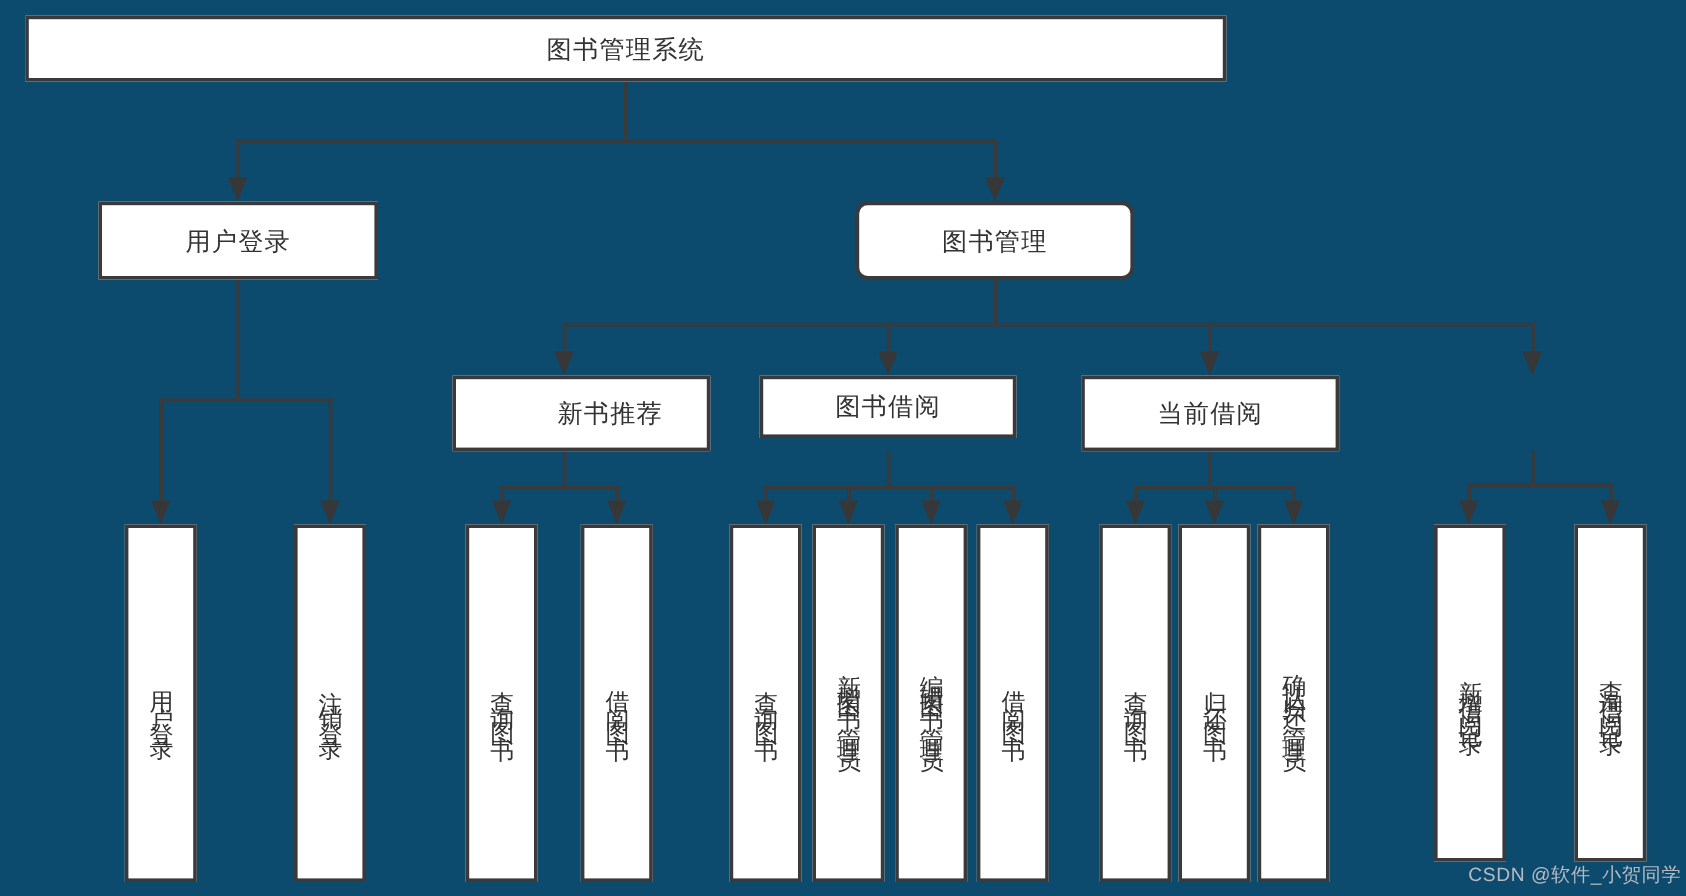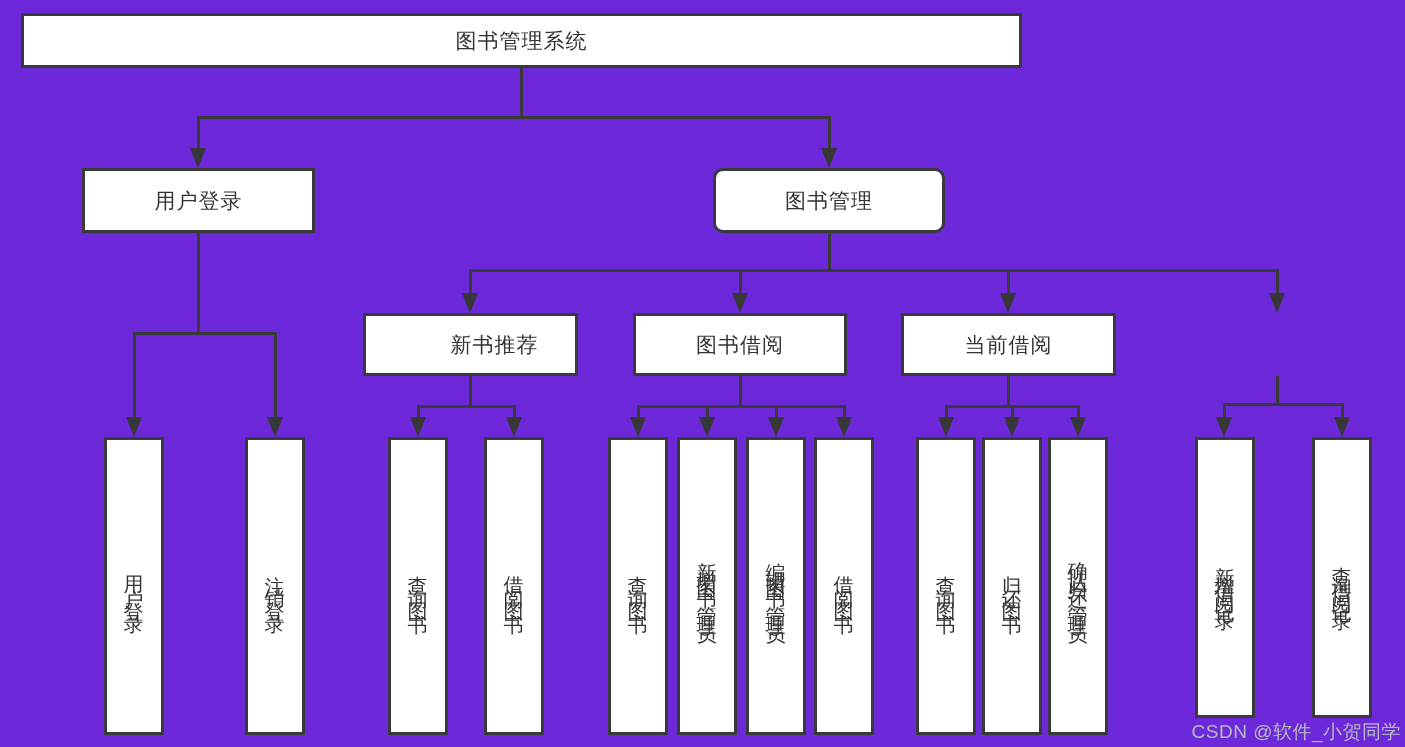--- a/index.html
+++ b/index.html
@@ -1,20 +1,20 @@
 <!DOCTYPE html>
 <html><head>
 <meta charset="utf-8">
 <style>
   html, body { margin: 0; padding: 0; background: #ffffff; }
   .canvas {
     position: relative;
     width: 1405px;
     height: 747px;
-    background: #6d28d9;
+    background: #0c4a6e;
     font-family: "Liberation Sans", "DejaVu Sans", sans-serif;
     overflow: hidden;
   }
   .box {
     position: absolute;
     box-sizing: border-box;
     background: #ffffff;
     border: 3px solid #3a3a3a;
     display: flex;
     align-items: center;
@@ -44,21 +44,21 @@
     width: 0; height: 0;
     border-left: 8px solid transparent;
     border-right: 8px solid transparent;
     border-top: 20px solid #373737;
     z-index: 1;
   }
   .watermark {
     position: absolute;
     right: 4px;
     top: 719px;
-    font-size: 19px;
+    font-size: 16px;
     color: #b7bbc1;
     letter-spacing: 0.5px;
     z-index: 3;
     white-space: nowrap;
   }
 </style>
 </head>
 <body>
 
 <div class="canvas">
@@ -68,25 +68,25 @@
   </div>
 
   <div class="box" style="left:82px; top:168px; width:233px; height:65px;">
     <span class="lbl">用户登录</span>
   </div>
 
   <div class="box" style="left:713px; top:168px; width:232px; height:65px;border-radius:10px;">
     <span class="lbl">图书管理</span>
   </div>
 
-  <div class="box" style="left:363px; top:313px; width:215px; height:63px;padding-left:48px;">
+  <div class="box" style="left:377px; top:313px; width:215px; height:63px;padding-left:48px;">
     <span class="lbl">新书推荐</span>
   </div>
 
-  <div class="box" style="left:633px; top:313px; width:214px; height:63px;align-items:center;">
+  <div class="box" style="left:633px; top:313px; width:214px; height:52px;align-items:center;">
     <span class="lbl">图书借阅</span>
   </div>
 
   <div class="box" style="left:901px; top:313px; width:215px; height:63px;">
     <span class="lbl">当前借阅</span>
   </div>
 
 
   <div class="box" style="left:104px; top:437px; width:60px; height:298px;">
     <span class="vlbl">用户登录</span>

